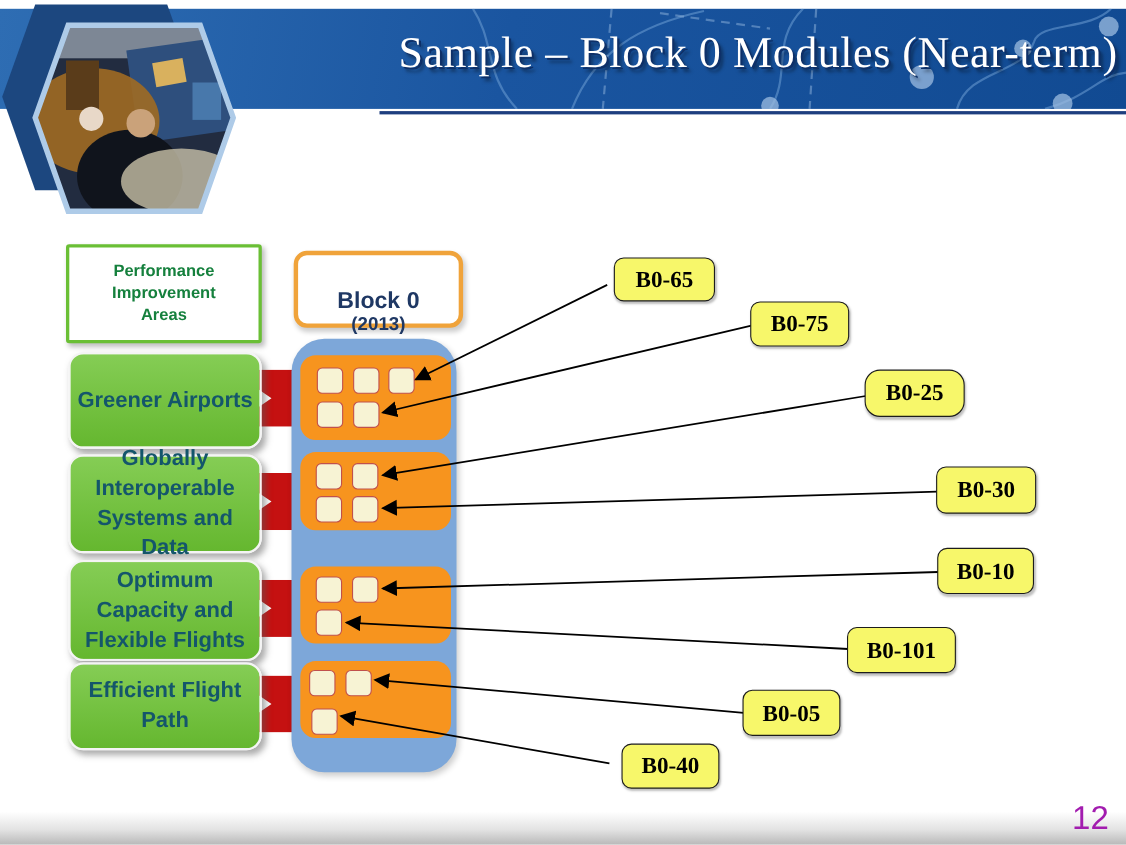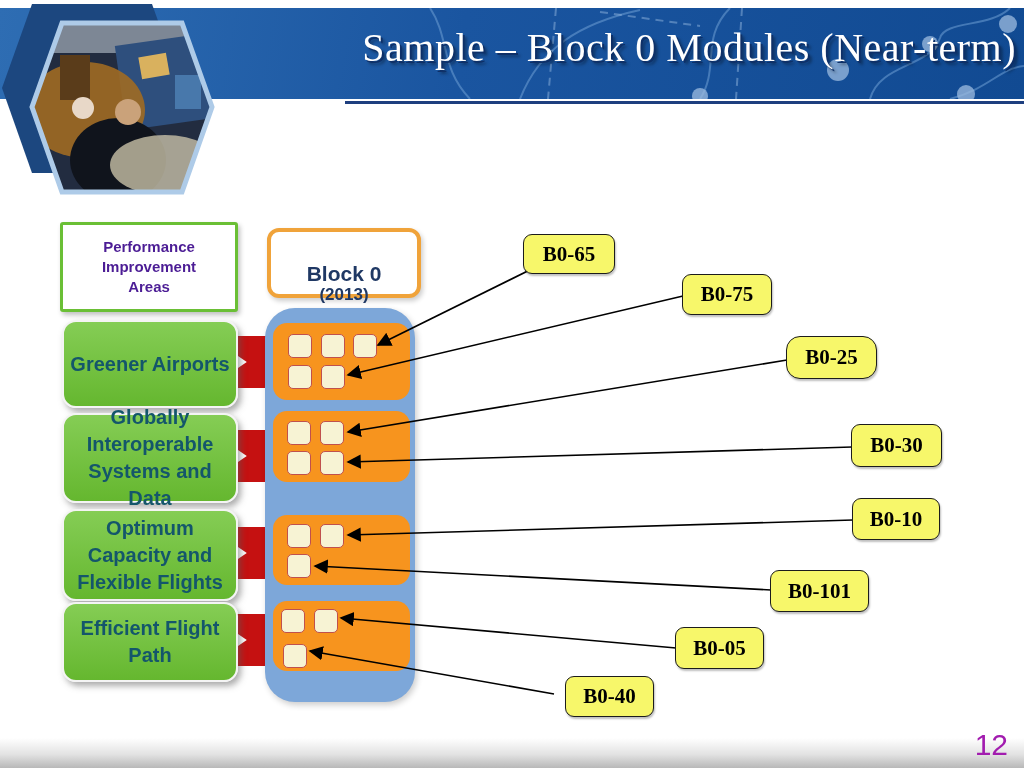--- a/index.html
+++ b/index.html
@@ -13,21 +13,21 @@
   .banner-rule{position:absolute;left:345px;top:101px;width:679px;height:3px;background:#1e3f7f;}
   .slide-title{position:absolute;left:150px;top:24px;width:866px;text-align:right;
                font-family:"Liberation Serif",serif;font-weight:normal;font-size:40px;color:#ffffff;
                text-shadow:2px 2px 0 #0e3068,4px 4px 3px rgba(0,0,0,.35);letter-spacing:.5px;}
   .hex-wrap{position:absolute;left:0;top:0;width:235px;height:205px;}
 
   
   .pia-box{position:absolute;left:60px;top:222px;width:172px;height:84px;background:#ffffff;
            border:3px solid #6abf35;border-radius:3px;box-shadow:2px 3px 5px rgba(0,0,0,.25);
            display:flex;align-items:center;justify-content:center;text-align:center;
-           color:#4c1d95;font-weight:bold;font-size:15px;line-height:1.35;white-space:pre-line;}
+           color:#15803d;font-weight:bold;font-size:15px;line-height:1.35;white-space:pre-line;}
   .block0-box{position:absolute;left:267px;top:228px;width:146px;height:62px;background:#ffffff;
               border:4px solid #f0a33a;border-radius:12px;box-shadow:2px 3px 5px rgba(0,0,0,.2);
               display:flex;flex-direction:column;align-items:center;justify-content:center;
               color:#1f3864;font-weight:bold;}
   .block0-box .t1{font-size:21px;line-height:1.15;margin-top:40px;}
   .block0-box .t2{font-size:17px;line-height:1.1;}
 
   .area-box{position:absolute;left:62px;width:172px;border:2px solid #f4f4f4;border-radius:14px;
             background:linear-gradient(180deg,#85cd55 0%,#65b72f 100%);
             box-shadow:3px 4px 6px rgba(90,90,90,.5);
@@ -50,21 +50,21 @@
   .mod-2{top:103px;height:71px;}
   .mod-3{top:207px;height:70px;}
   .mod-4{top:293px;height:70px;}
   .sq{position:absolute;width:22px;height:22px;background:#f7f3d4;border:1px solid #c0504d;border-radius:5px;}
 
   
   .callout{position:absolute;background:#f7f76a;border:1.6px solid #1c1c1c;border-radius:9px;
            display:flex;align-items:center;justify-content:center;
            font-family:"Liberation Serif",serif;font-weight:bold;font-size:21px;color:#000;
            box-shadow:1px 2px 2px rgba(0,0,0,.25);z-index:6;}
-  .co-0{left:523px;top:234px;width:90px;height:38px;}
+  .co-0{left:558px;top:234px;width:90px;height:38px;}
   .co-1{left:682px;top:274px;width:88px;height:39px;}
   .co-2{left:786px;top:336px;width:89px;height:41px;border-radius:14px;}
   .co-3{left:851px;top:424px;width:89px;height:41px;}
   .co-4{left:852px;top:498px;width:86px;height:40px;}
   .co-5{left:770px;top:570px;width:97px;height:40px;}
   .co-6{left:675px;top:627px;width:87px;height:40px;}
   .co-7{left:565px;top:676px;width:87px;height:39px;}
 
   .connectors{position:absolute;left:0;top:0;width:1024px;height:768px;z-index:5;pointer-events:none;}
 

